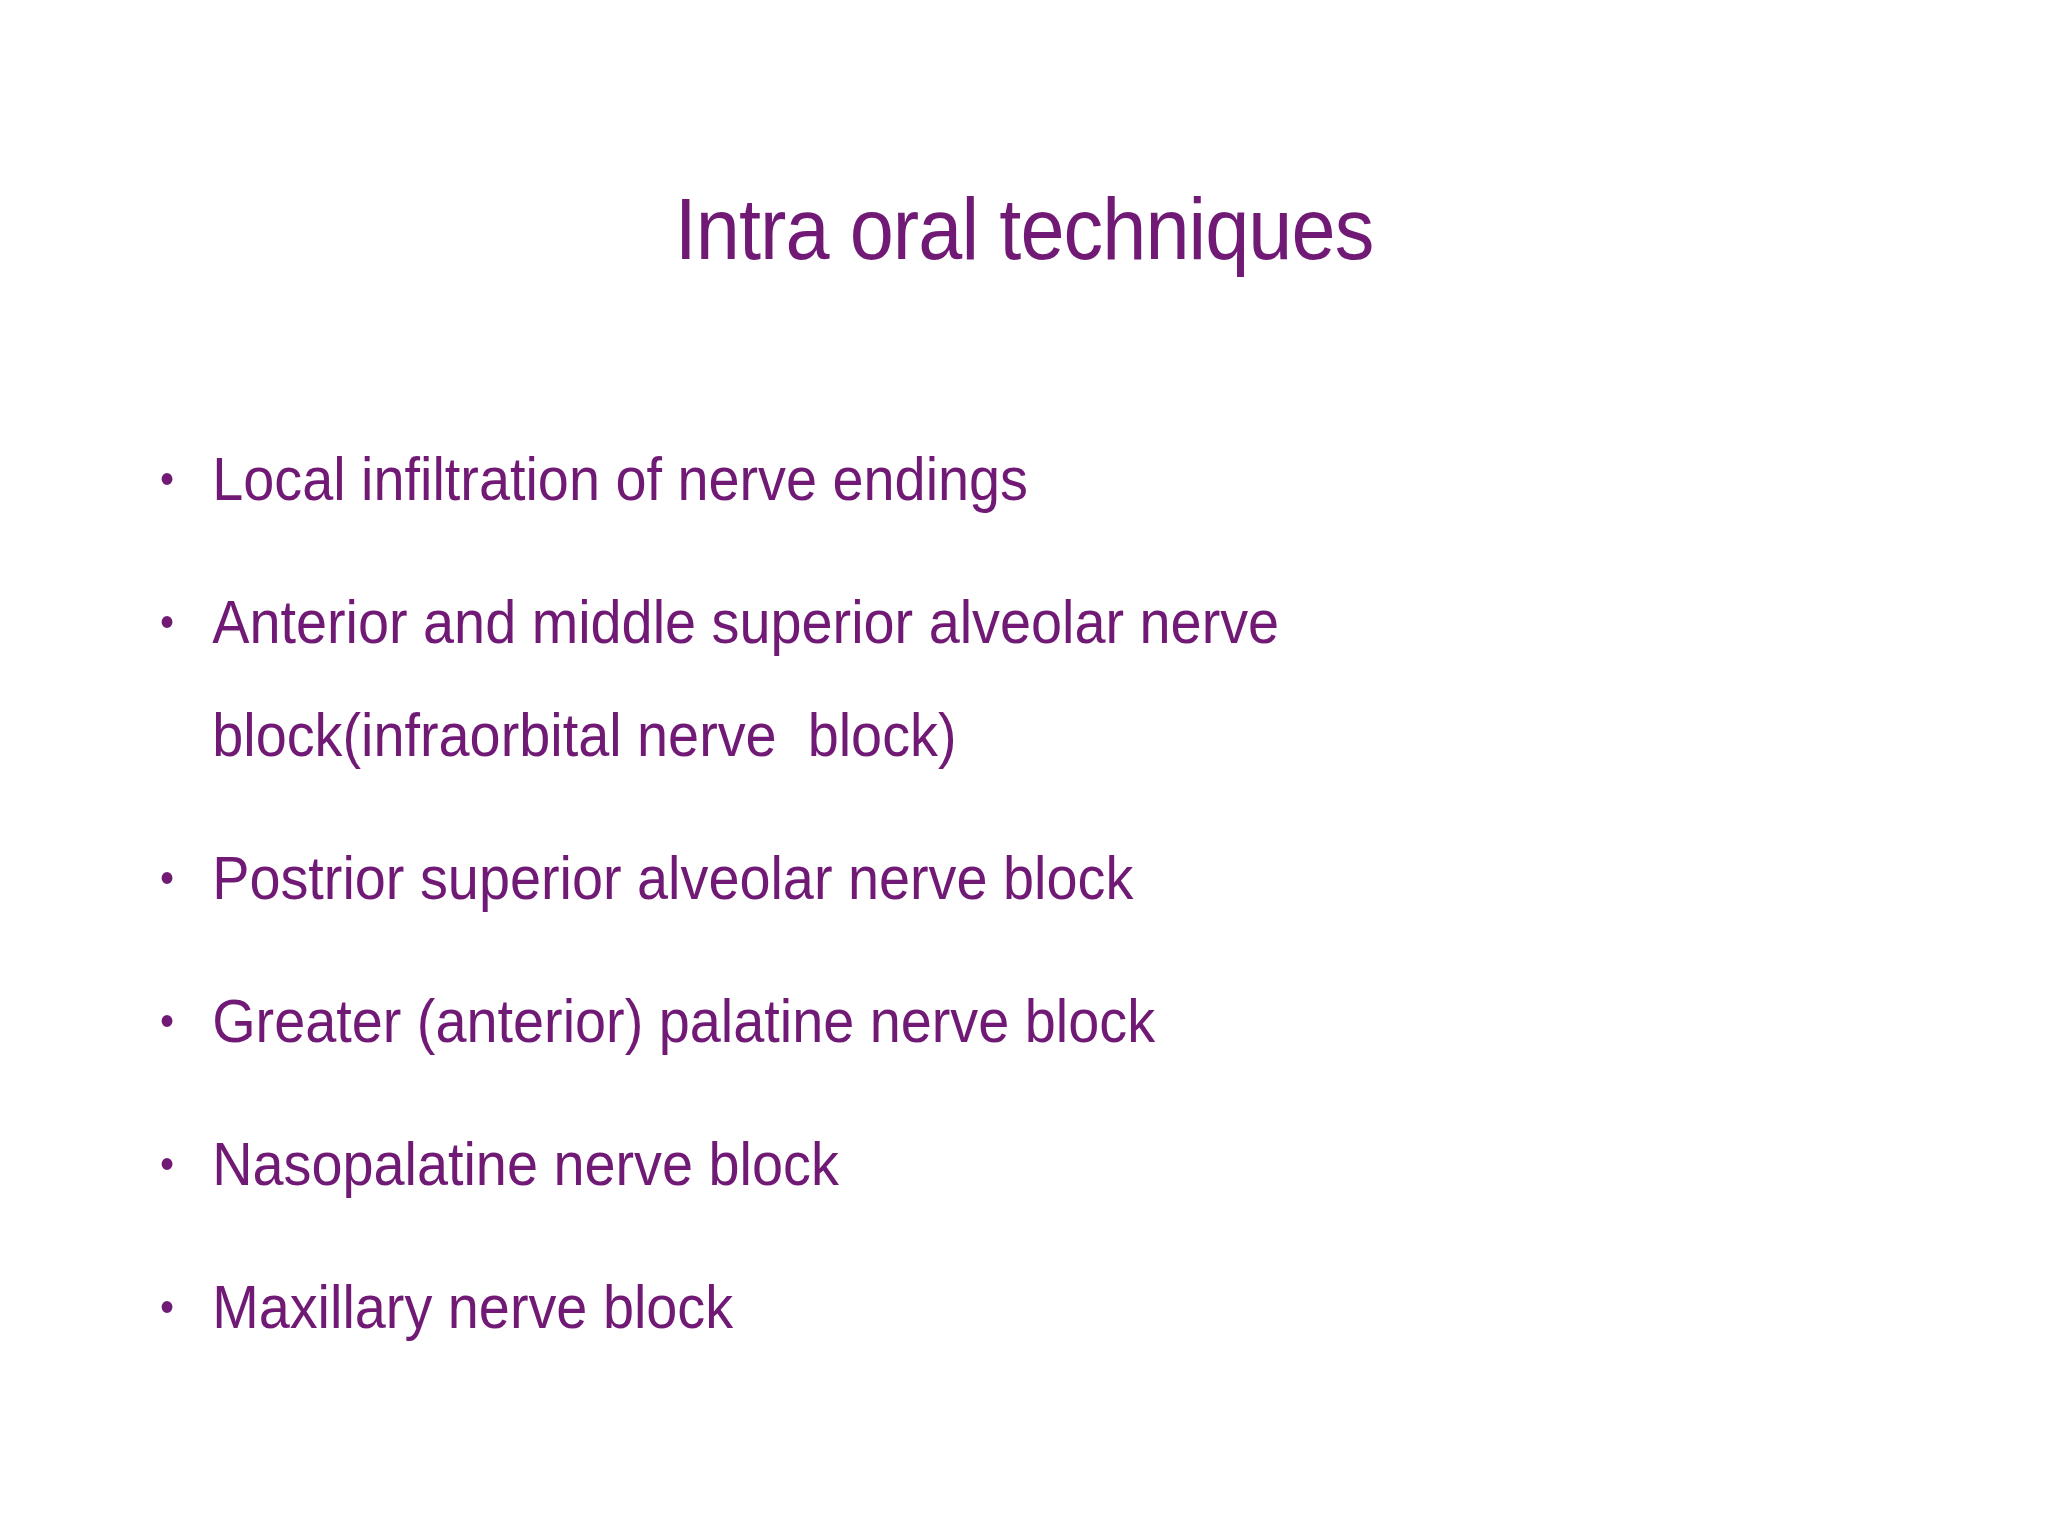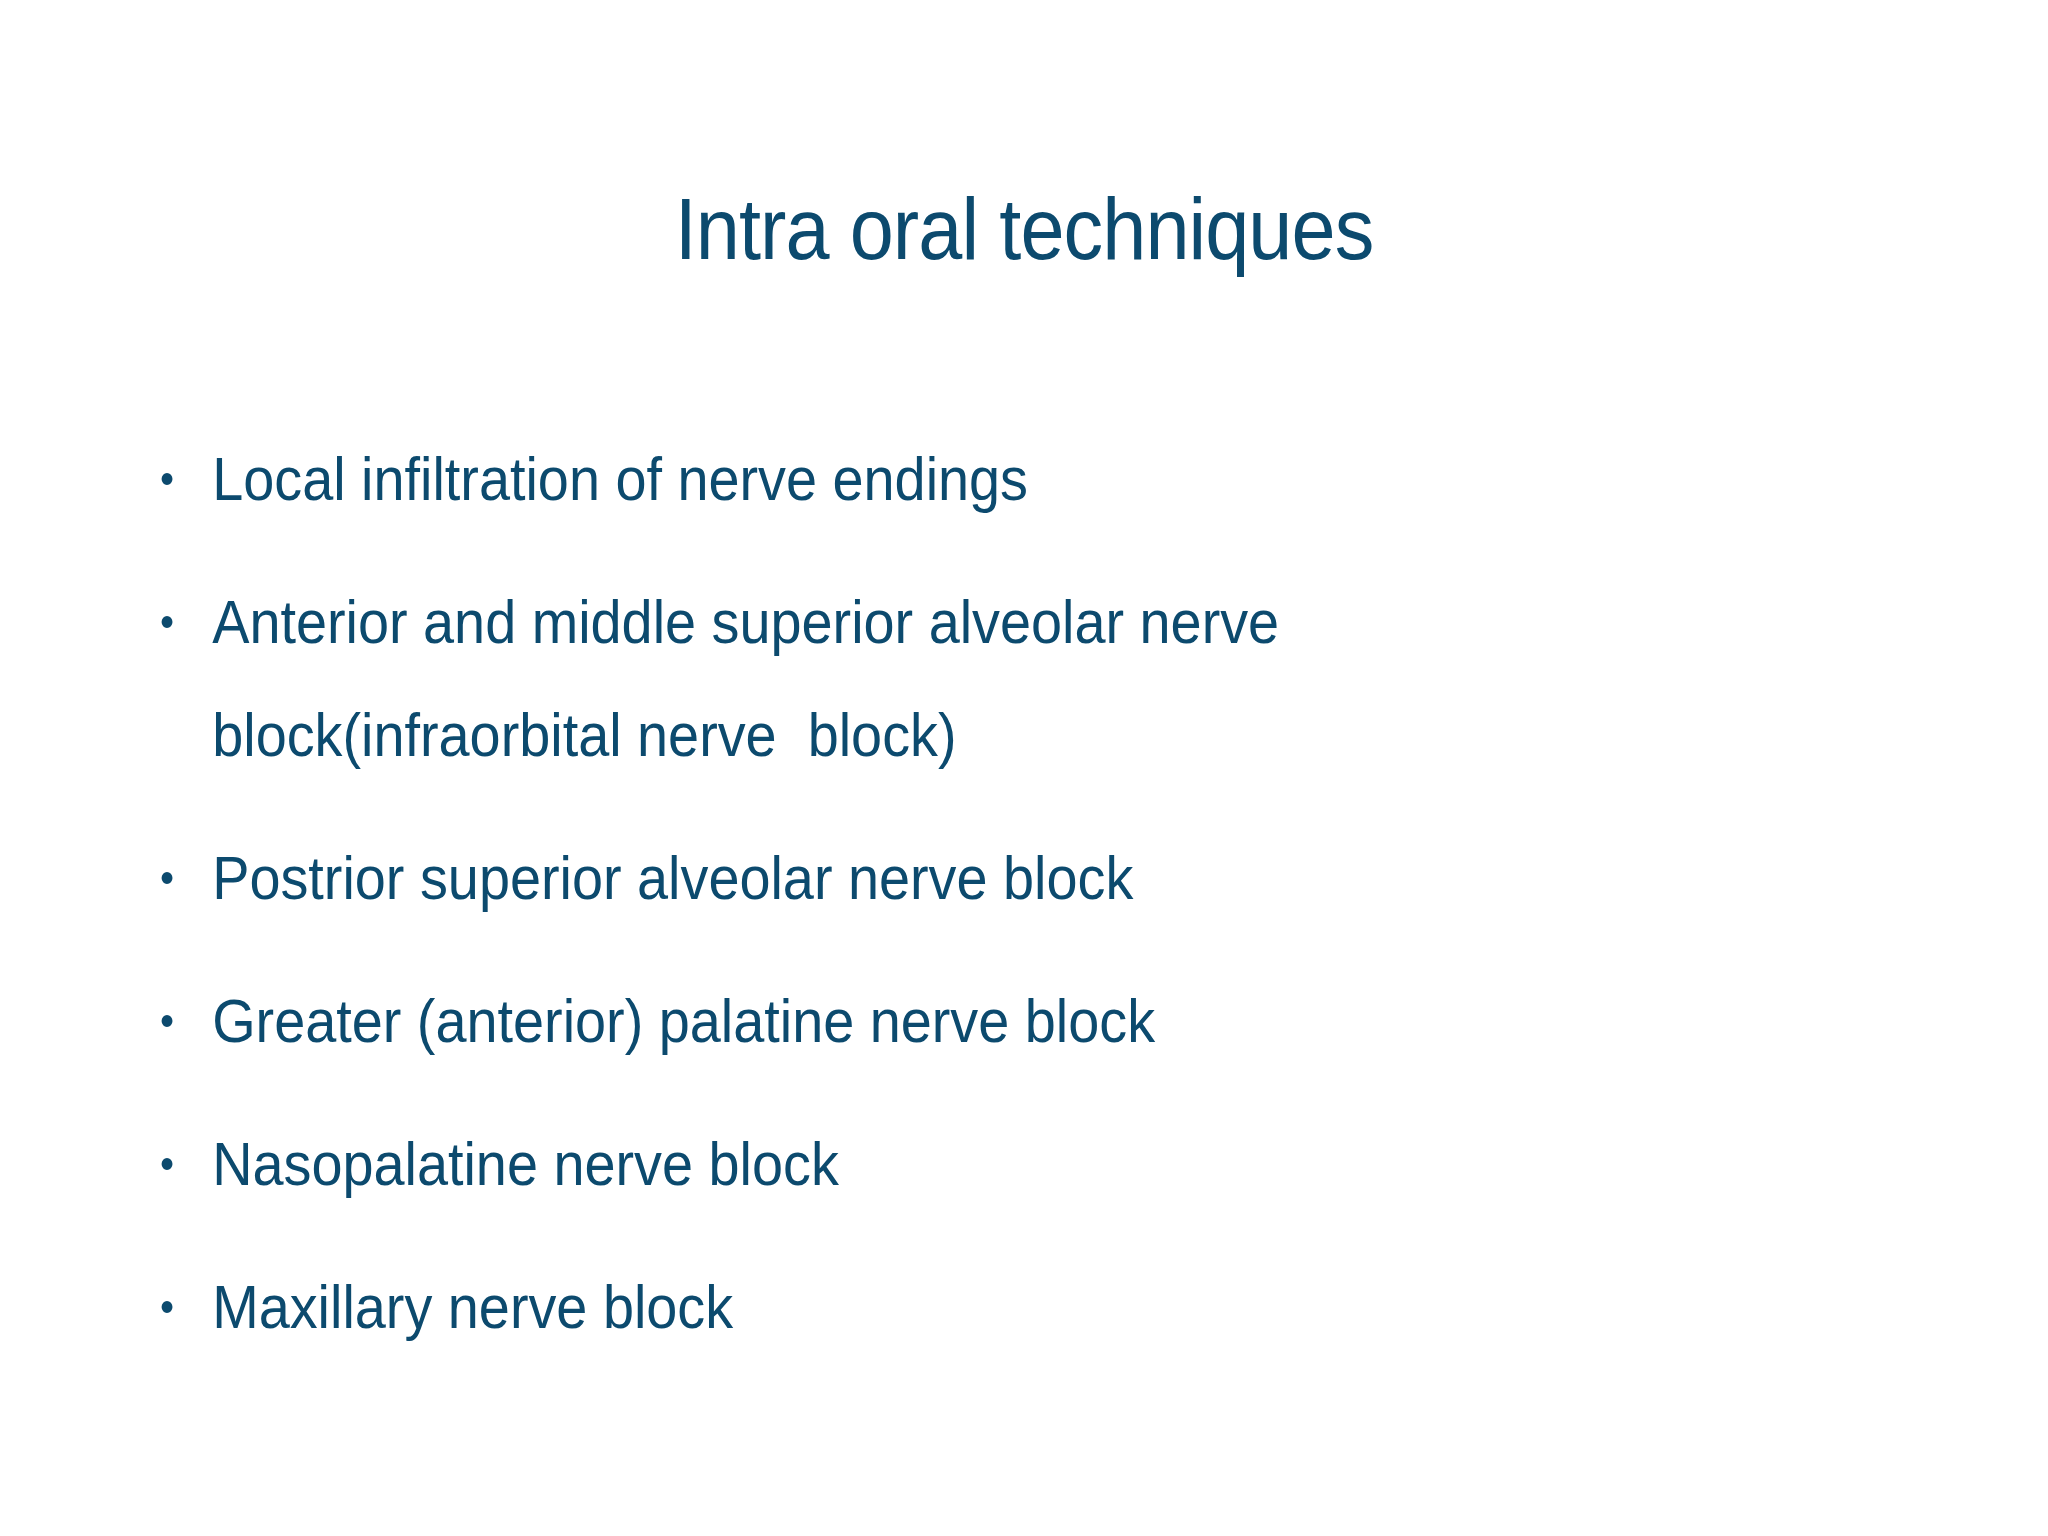--- a/index.html
+++ b/index.html
@@ -8,21 +8,21 @@
     width: 2048px;
     height: 1536px;
     background: #ffffff;
     overflow: hidden;
   }
   .slide {
     position: relative;
     width: 2048px;
     height: 1536px;
     background: #ffffff;
-    color: #0c4a6e;
+    color: #701a75;
     font-family: "Liberation Sans", sans-serif;
   }
   .title {
     position: absolute;
     top: 183px;
     left: 0;
     width: 100%;
     margin: 0;
     text-align: center;
     font-size: 88px;

